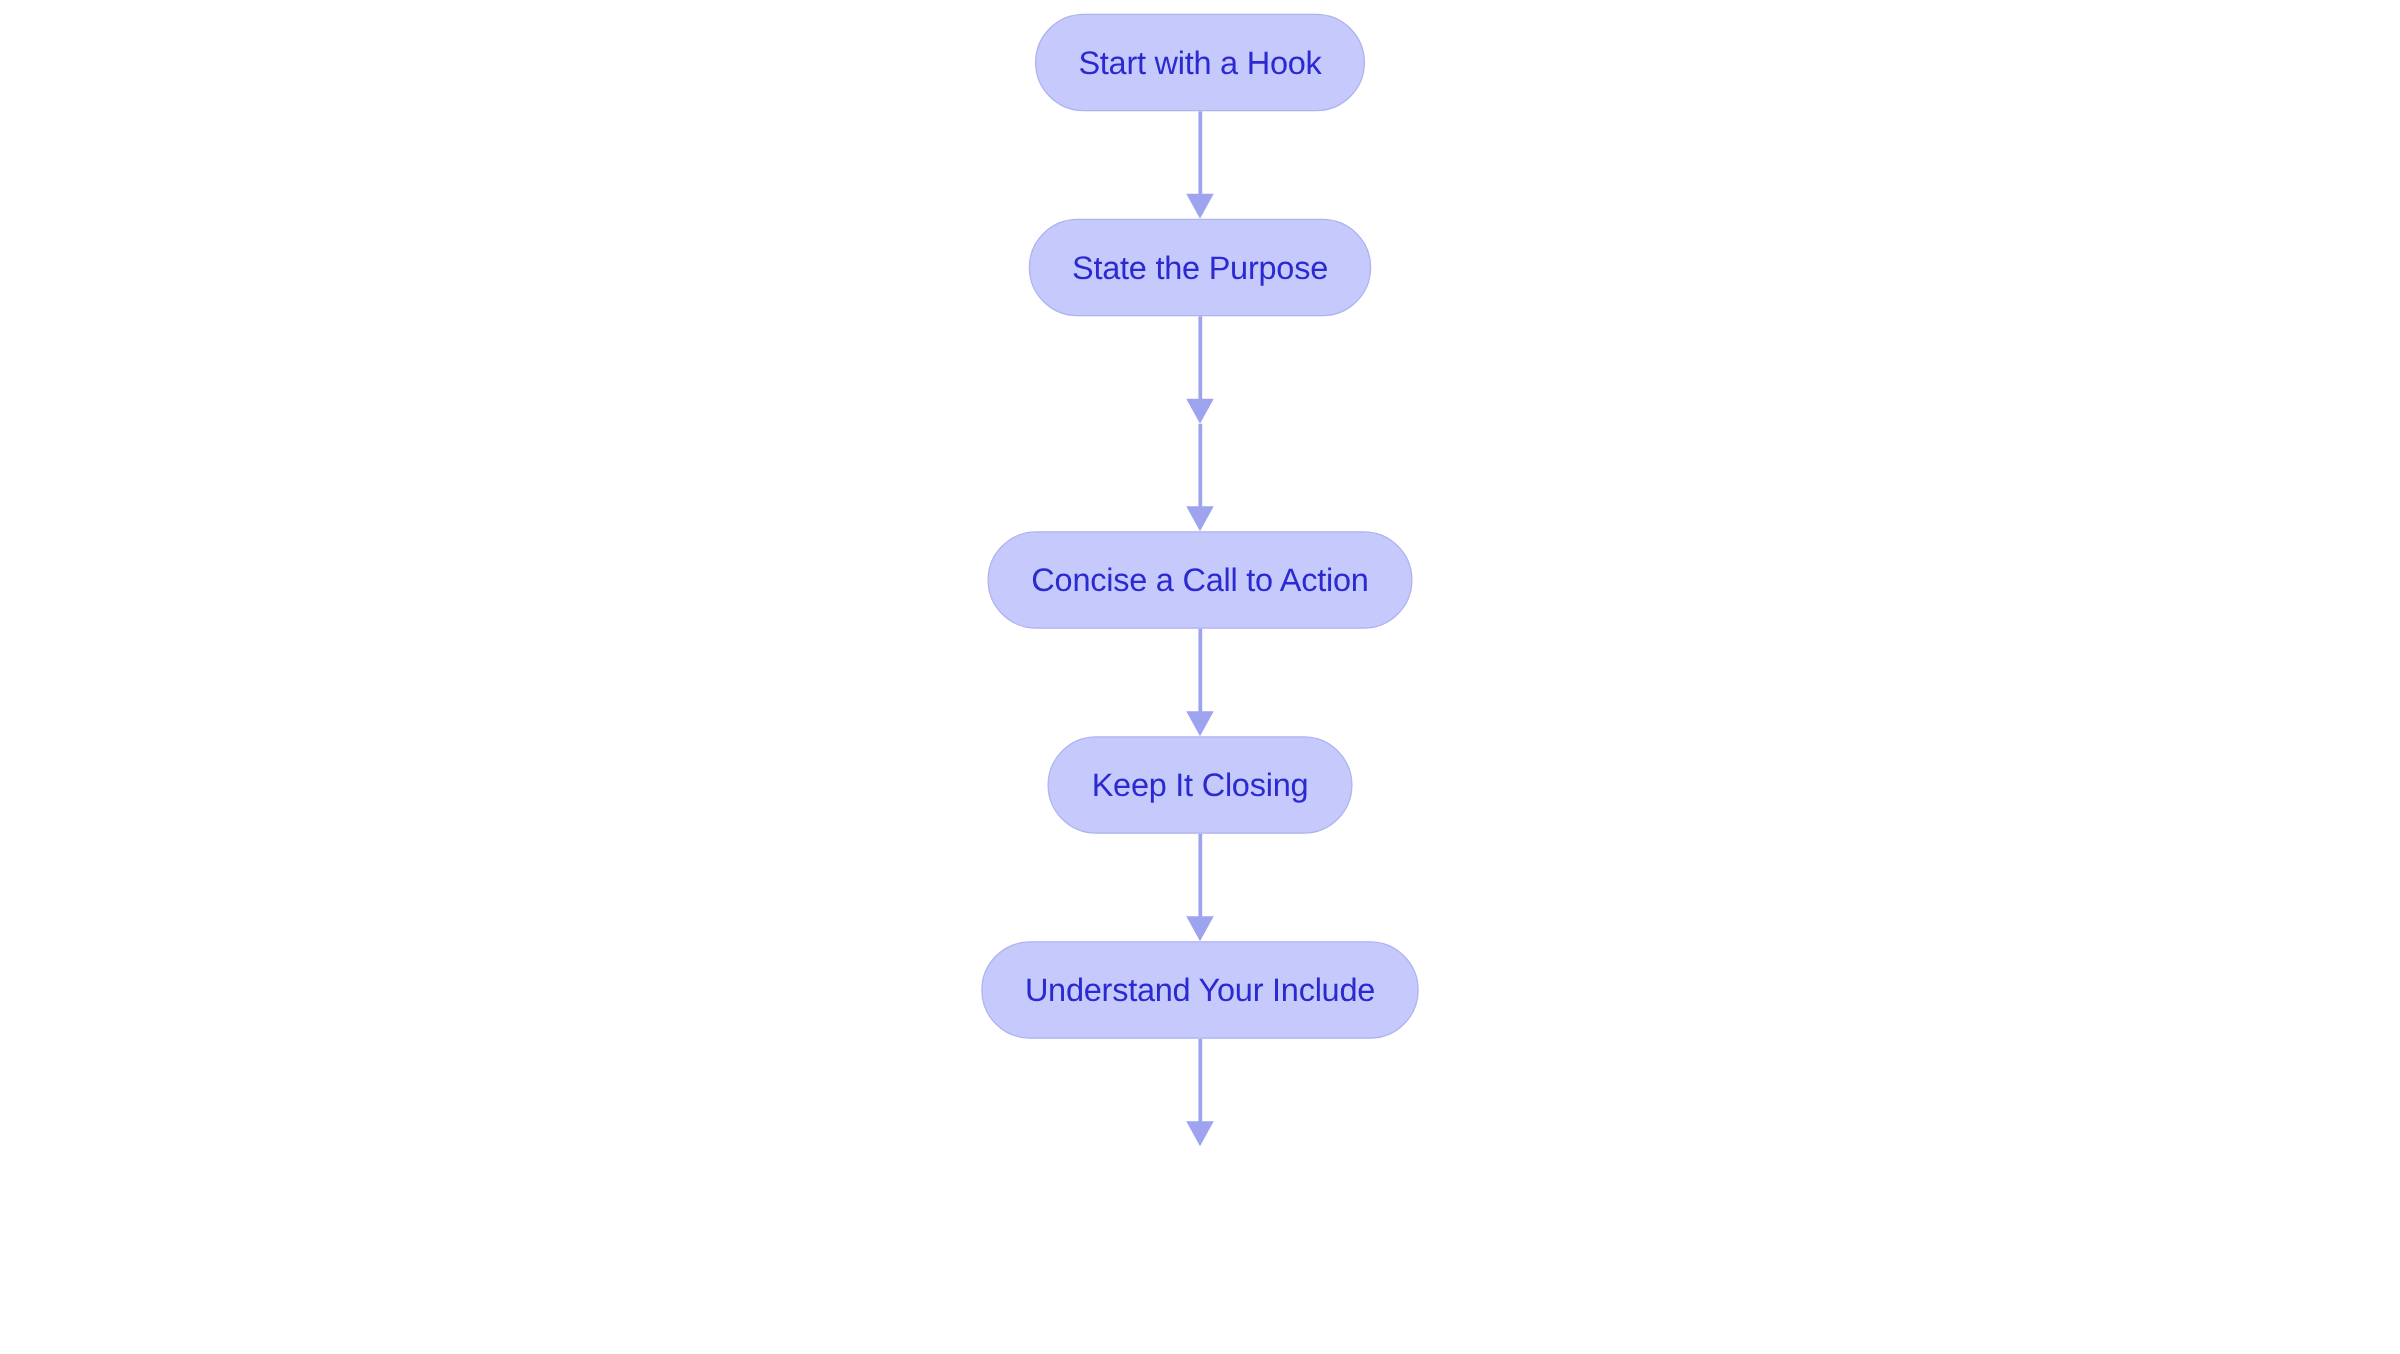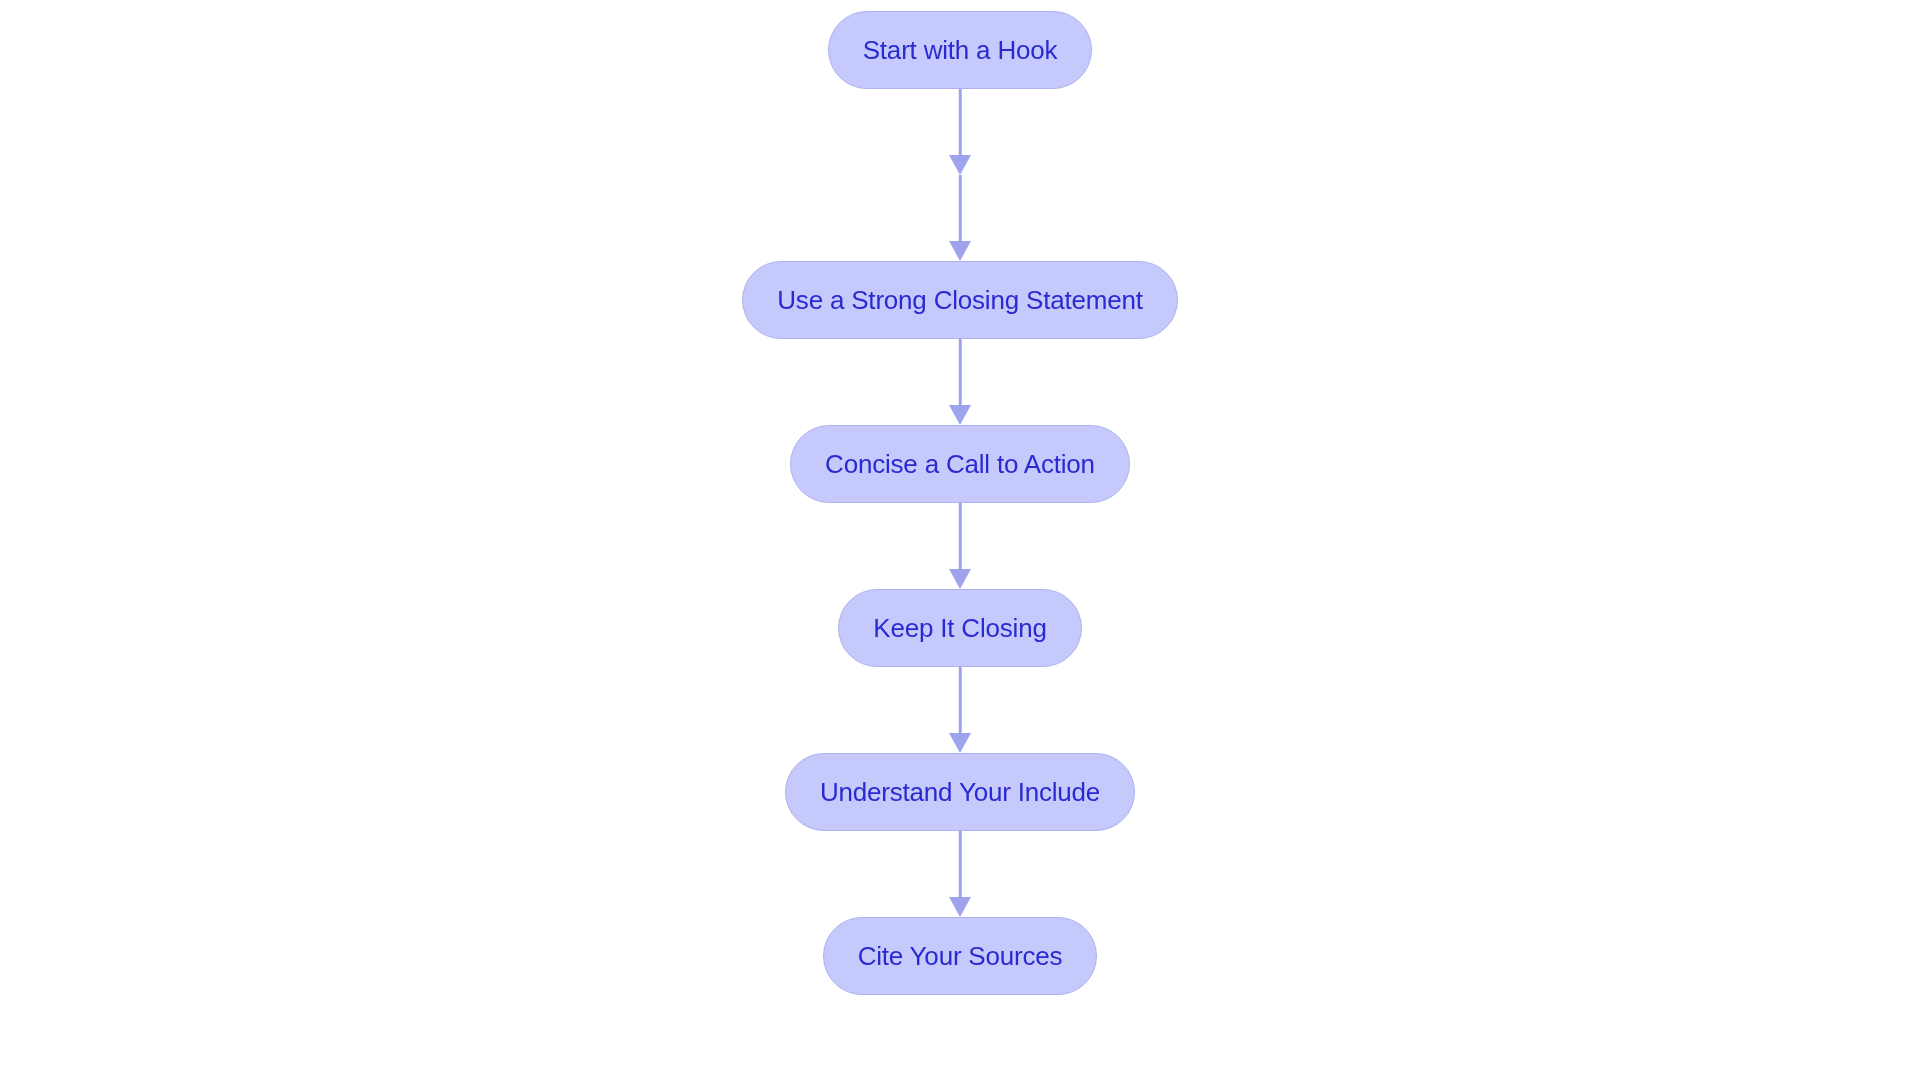--- a/index.html
+++ b/index.html
@@ -99,29 +99,29 @@
 
     <div class="flow-node">
       <span class="flow-node-label">Start with a Hook</span>
     </div>
 
     <div class="flow-connector">
       <div class="conn-line"></div>
       <div class="conn-head"></div>
     </div>
 
+    <div class="flow-node">
+      <span class="flow-node-label">State the Purpose</span>
+    </div>
 
     <div class="flow-connector">
       <div class="conn-line"></div>
       <div class="conn-head"></div>
     </div>
 
-    <div class="flow-node">
-      <span class="flow-node-label">Use a Strong Closing Statement</span>
-    </div>
 
     <div class="flow-connector">
       <div class="conn-line"></div>
       <div class="conn-head"></div>
     </div>
 
     <div class="flow-node">
       <span class="flow-node-label">Concise a Call to Action</span>
     </div>
 
@@ -141,18 +141,15 @@
 
     <div class="flow-node">
       <span class="flow-node-label">Understand Your Include</span>
     </div>
 
     <div class="flow-connector">
       <div class="conn-line"></div>
       <div class="conn-head"></div>
     </div>
 
-    <div class="flow-node">
-      <span class="flow-node-label">Cite Your Sources</span>
-    </div>
 
   </div>
 </div>
 
 </body></html>

